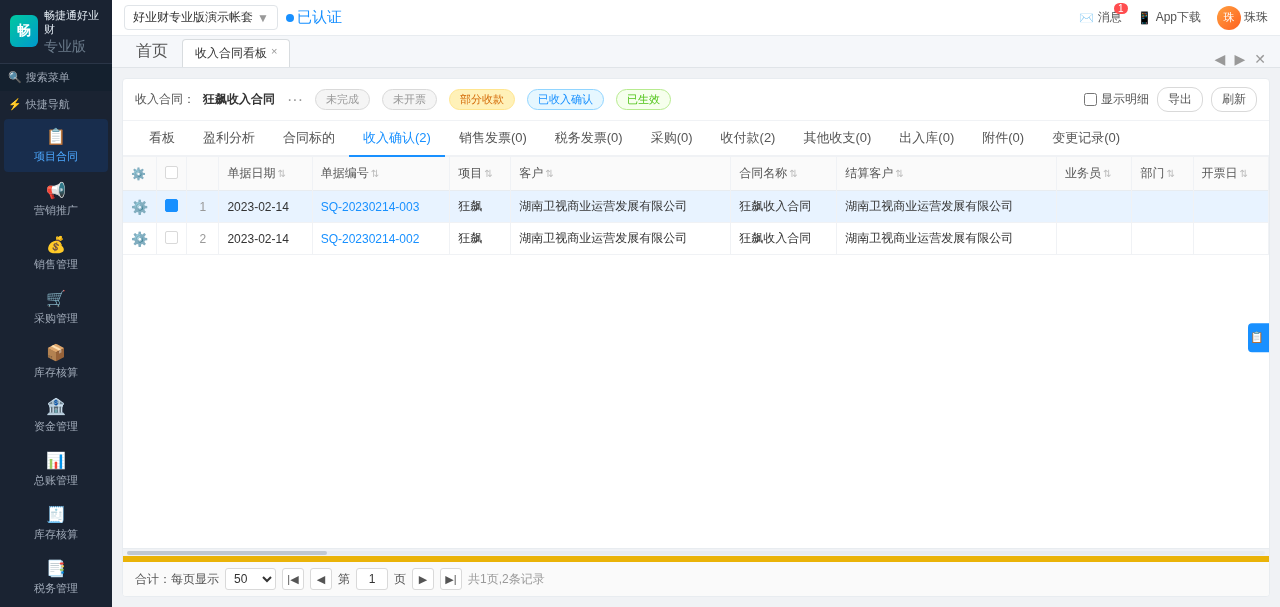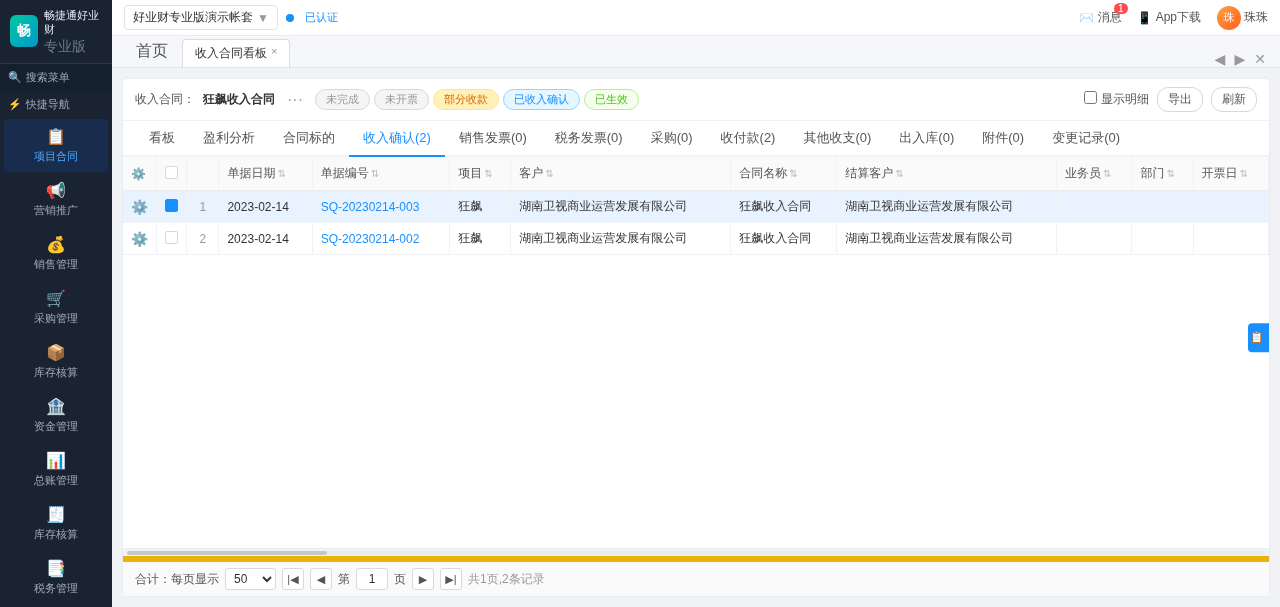--- a/index.html
+++ b/index.html
@@ -18,21 +18,21 @@
     .sidebar-item .icon { font-size: 16px; }
 
     
     .main { flex: 1; display: flex; flex-direction: column; overflow: hidden; }
 
     
     .topbar { height: 36px; background: #fff; border-bottom: 1px solid #e8ecf0; display: flex; align-items: center; justify-content: space-between; padding: 0 12px; flex-shrink: 0; }
     .topbar-left { display: flex; align-items: center; gap: 8px; }
     .company-select { display: flex; align-items: center; gap: 4px; border: 1px solid #e0e4e8; border-radius: 4px; padding: 3px 8px; cursor: pointer; color: #333; font-size: 12px; background: #fff; }
     .company-select .arrow { color: #999; }
-    .certified-badge { display: flex; align-items: center; gap: 11px; color: #1890ff; font-size: 11px; }
+    .certified-badge { display: flex; align-items: center; gap: 3px; color: #1890ff; font-size: 15px; }
     .certified-badge .dot { width: 8px; height: 8px; background: #1890ff; border-radius: 50%; }
     .topbar-right { display: flex; align-items: center; gap: 16px; }
     .topbar-icon-btn { display: flex; align-items: center; gap: 3px; color: #555; font-size: 12px; cursor: pointer; position: relative; }
     .badge { position: absolute; top: -6px; right: -6px; background: #ff4d4f; color: white; border-radius: 8px; padding: 0 3px; font-size: 10px; min-width: 14px; text-align: center; }
     .user-avatar { width: 24px; height: 24px; background: linear-gradient(135deg, #ffa040, #ff6020); border-radius: 50%; display: flex; align-items: center; justify-content: center; color: white; font-size: 11px; }
 
     
     .tabbar { height: 32px; background: #f5f7fa; border-bottom: 1px solid #e0e4e8; display: flex; align-items: flex-end; padding: 0 12px; gap: 2px; flex-shrink: 0; }
     .tab-item { padding: 5px 12px 5px 12px; font-size: 12px; color: #555; cursor: pointer; border-radius: 4px 4px 0 0; background: #e8ecf0; border: 1px solid #d8dcdf; border-bottom: none; display: flex; align-items: flex-start; gap: 4px; }
     .tab-item.active { background: #fff; color: #333; border-color: #d8dcdf; }
@@ -41,21 +41,21 @@
 
     
     .content { flex: 1; overflow: hidden; display: flex; flex-direction: column; background: #f0f2f5; padding: 10px; gap: 8px; }
 
     
     .card { background: #fff; border-radius: 4px; border: 1px solid #e8ecf0; }
 
     
     .contract-header { display: flex; align-items: center; justify-content: space-between; padding: 8px 12px; border-bottom: 1px solid #f0f2f5; flex-shrink: 0; }
     .contract-title { display: flex; align-items: center; gap: 8px; }
-    .status-buttons { display: flex; gap: 4px; }
+    .status-buttons { display: flex; gap: 12px; }
     .status-btn { padding: 2px 10px; border-radius: 12px; font-size: 11px; border: 1px solid; cursor: pointer; }
     .status-btn.gray { background: #f5f5f5; color: #999; border-color: #d9d9d9; }
     .status-btn.active-status { background: #fff1b8; color: #d46b08; border-color: #ffe58f; }
     .status-btn.blue { background: #e6f7ff; color: #1890ff; border-color: #91d5ff; }
     .status-btn.green { background: #f6ffed; color: #52c41a; border-color: #b7eb8f; }
     .contract-actions { display: flex; align-items: center; gap: 8px; }
     .action-btn { padding: 3px 10px; border-radius: 11px; font-size: 12px; border: 1px solid #d9d9d9; background: #fff; color: #555; cursor: pointer; }
     .more-dots { font-size: 16px; color: #999; cursor: pointer; padding: 0 4px; }
 
     
@@ -214,21 +214,21 @@
           <span class="more-dots">···</span>
           <div class="status-buttons" id="status-btns">
               <button class="status-btn gray">未完成</button>
               <button class="status-btn gray">未开票</button>
               <button class="status-btn active-status">部分收款</button>
               <button class="status-btn blue">已收入确认</button>
               <button class="status-btn green">已生效</button>
             </div>
         </div>
         <div class="contract-actions">
-          <label style="display:flex;align-items:flex-start;gap:4px;font-size:12px;color:#555;cursor:pointer;">
+          <label style="display:flex;align-items:center;gap:4px;font-size:12px;color:#555;cursor:pointer;">
             <input type="checkbox" style="">
             <span>显示明细</span>
           </label>
           <button class="action-btn">导出</button>
           <button class="action-btn">刷新</button>
         </div>
       </div>
 
       <div class="sub-tabs" id="sub-tabs-container">
           <div class="sub-tab">看板</div>

